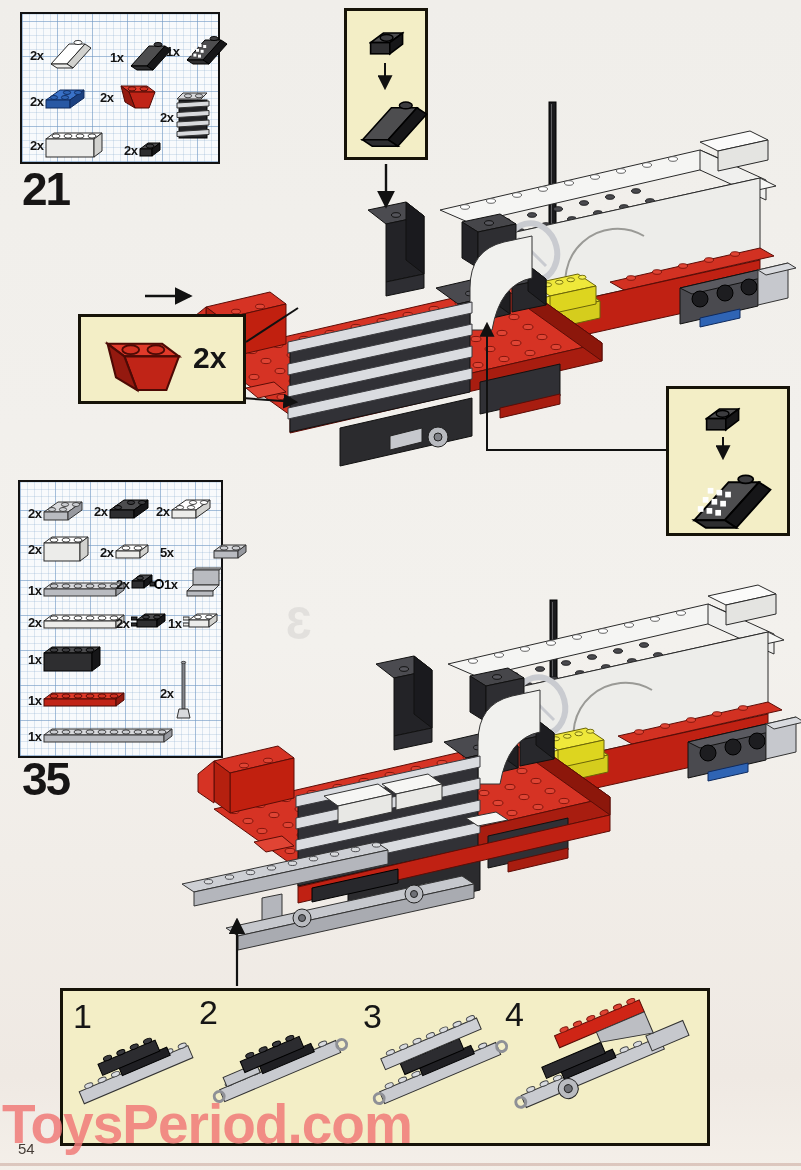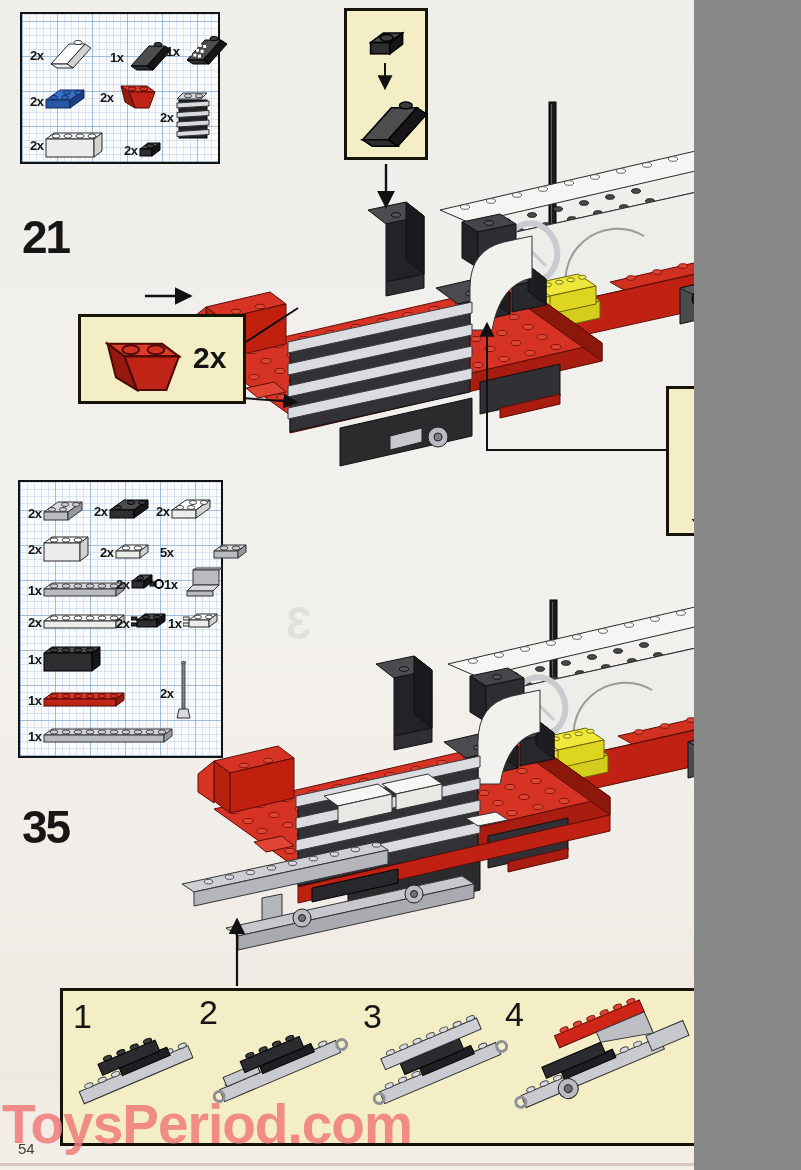--- a/index.html
+++ b/index.html
@@ -1,30 +1,30 @@
 <!DOCTYPE html>
 <html><head>
 <meta charset="utf-8">
 <style>
   html,body{margin:0;padding:0;background:#888;}
-  .page{position:relative;width:694px;height:1170px;overflow:hidden;
+  .page{position:relative;width:801px;height:1170px;overflow:hidden;
     background:linear-gradient(180deg,#f0eeea 0%,#f3f1ed 55%,#efe9e3 92%,#f4efe9 100%);
     font-family:"Liberation Sans",sans-serif;}
   .gridbox{position:absolute;box-sizing:border-box;border:2px solid #121212;
     background-color:#f8fafc;
     background-image:
       repeating-linear-gradient(90deg, rgba(110,150,195,.50) 0 1px, transparent 1px 35px),
       repeating-linear-gradient(0deg,  rgba(110,150,195,.50) 0 1px, transparent 1px 35px),
       repeating-linear-gradient(90deg, rgba(135,170,205,.26) 0 1px, transparent 1px 7px),
       repeating-linear-gradient(0deg,  rgba(135,170,205,.26) 0 1px, transparent 1px 7px);}
   .yellowbox{position:absolute;box-sizing:border-box;background:#f3eec6;border:3px solid #161308;}
   .part{position:absolute;display:flex;align-items:center;gap:2px;}
   .part svg{flex:0 0 auto;}
   .cnt{font-size:13px;font-weight:bold;color:#131313;letter-spacing:-.5px;}
-  .stepnum{position:absolute;font-size:46px;font-weight:bold;color:#171515;letter-spacing:-2px;z-index:6;margin-top:48px;}
+  .stepnum{position:absolute;font-size:46px;font-weight:bold;color:#171515;letter-spacing:-2px;z-index:6;}
   .model{position:absolute;overflow:visible;z-index:3;}
   .overlay{position:absolute;left:0;top:0;z-index:5;pointer-events:none;}
   .inset-part{position:absolute;}
   .callout-cnt{position:absolute;left:112px;top:24px;font-size:30px;font-weight:bold;color:#141414;}
   .substep-num{position:absolute;font-size:34px;font-weight:400;color:#151515;}
   .substep-svg{position:absolute;overflow:visible;}
   .watermark{position:absolute;left:2px;top:1092px;font-size:55px;font-weight:bold;
     color:rgba(240,122,120,.85);letter-spacing:-1px;white-space:nowrap;z-index:30;}
   .pagenum{position:absolute;left:18px;top:1140px;font-size:15px;color:#453d37;z-index:31;}
   .ghost{position:absolute;left:286px;top:596px;font-size:46px;font-weight:bold;color:#777;

